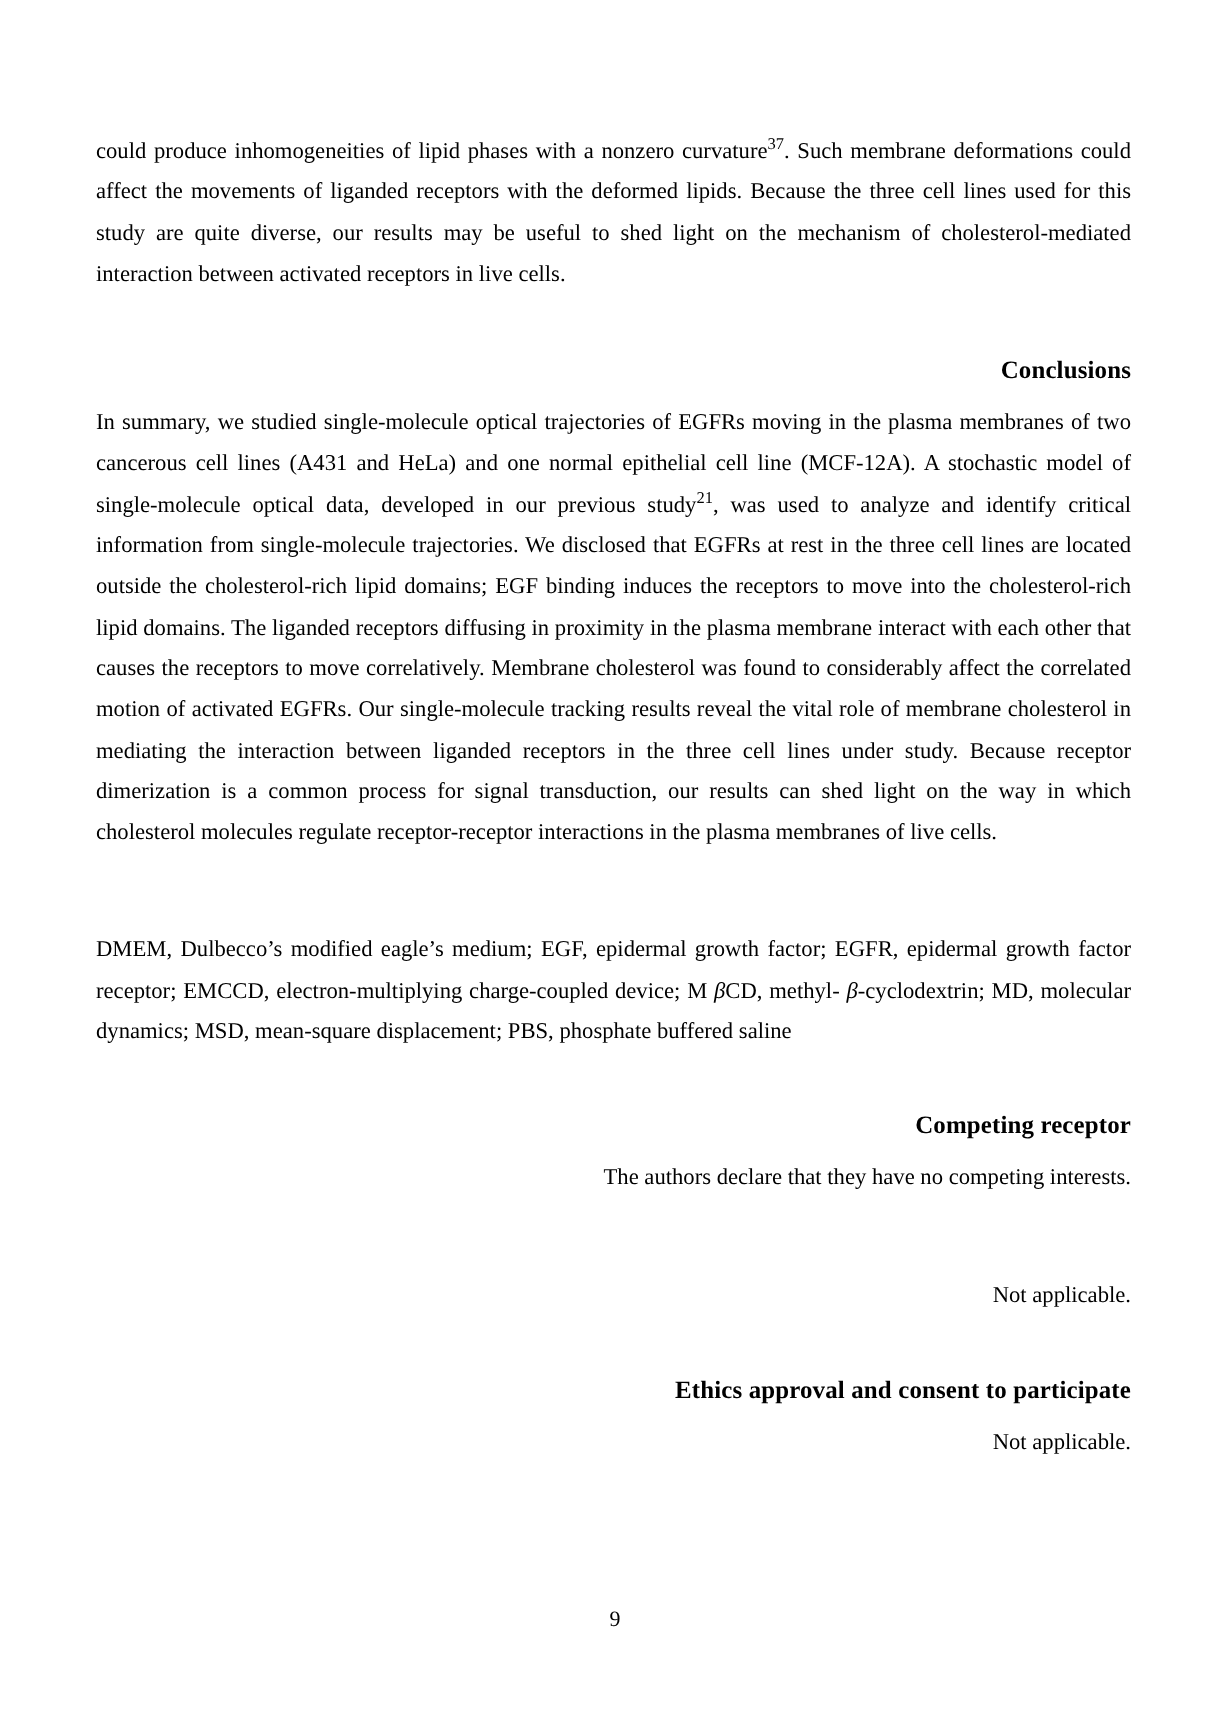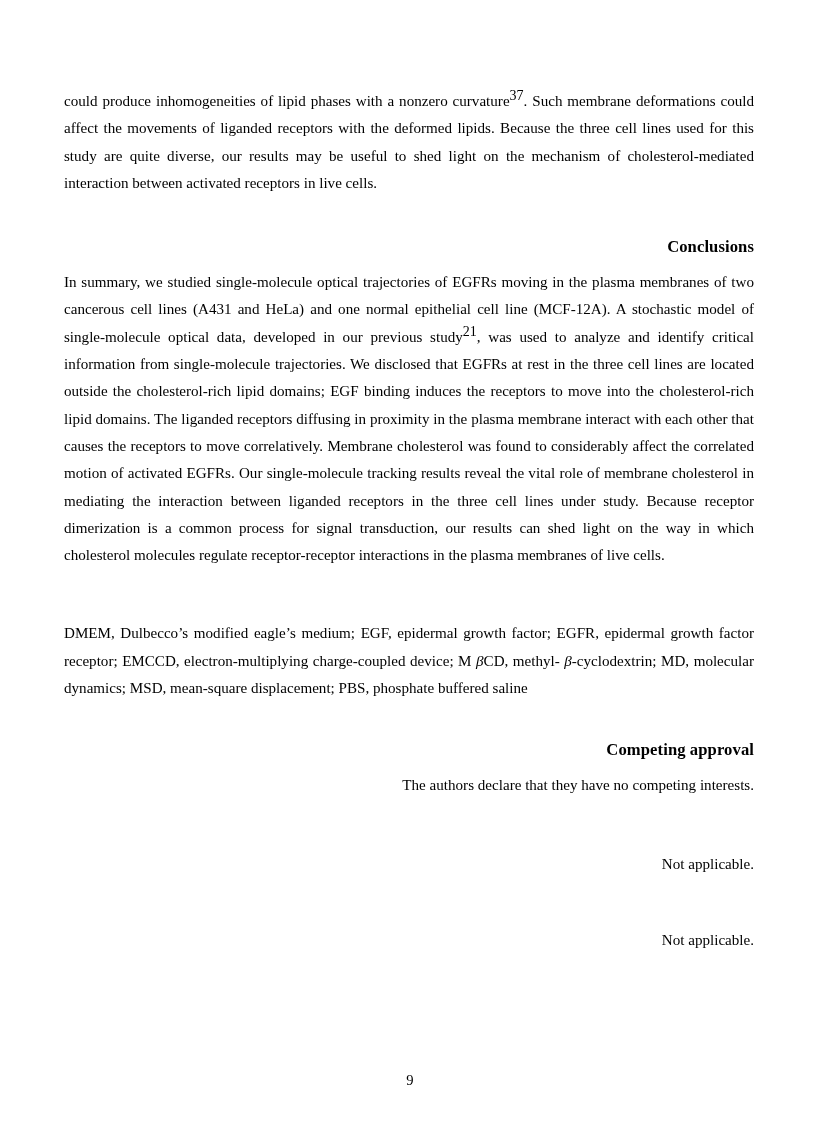--- a/index.html
+++ b/index.html
@@ -50,21 +50,21 @@
   }
   
   .gap-after-para-1 { height: 39px; }
   .gap-heading-to-body { height: 11px; }
   .gap-body-to-heading-1 { height: 40px; }
   .gap-body-to-heading-2 { height: 37px; }
   .gap-body-to-heading-3 { height: 40px; }
   .gap-body-to-heading-4 { height: 38px; }
 
   sup.citation {
-    font-size: 14px;
+    font-size: 11px;
     vertical-align: super;
     line-height: 0;
     margin-top: 32px;
   }
   .greek-beta {
     font-family: "Liberation Serif", "DejaVu Serif", serif;
     font-style: italic;
   }
   .page-number {
     position: absolute;
@@ -95,35 +95,36 @@
 
     <div class="gap-body-to-heading-1"></div>
 
 
     <div class="gap-heading-to-body"></div>
 
     <p class="body-text"><span>DMEM, Dulbecco’s modified eagle’s medium; EGF, epidermal growth factor; EGFR, epidermal growth factor receptor; EMCCD, electron-multiplying charge-coupled device; M </span><span class="greek-beta">β</span><span>CD, methyl- </span><span class="greek-beta">β</span><span>-cyclodextrin; MD, molecular dynamics; MSD, mean-square displacement; PBS, phosphate buffered saline</span></p>
 
     <div class="gap-body-to-heading-2"></div>
 
-    <h2 class="section-heading">Competing approval</h2>
+    <h2 class="section-heading">Competing receptor</h2>
 
     <div class="gap-heading-to-body"></div>
 
     <p class="body-text nojust">The authors declare that they have no competing interests.</p>
 
     <div class="gap-body-to-heading-3"></div>
 
 
     <div class="gap-heading-to-body"></div>
 
     <p class="body-text nojust">Not applicable.</p>
 
     <div class="gap-body-to-heading-4"></div>
 
+    <h2 class="section-heading">Ethics approval and consent to participate</h2>
 
     <div class="gap-heading-to-body"></div>
 
     <p class="body-text nojust">Not applicable.</p>
 
   </div>
 
   <div class="page-number">9</div>
 
 </div>

